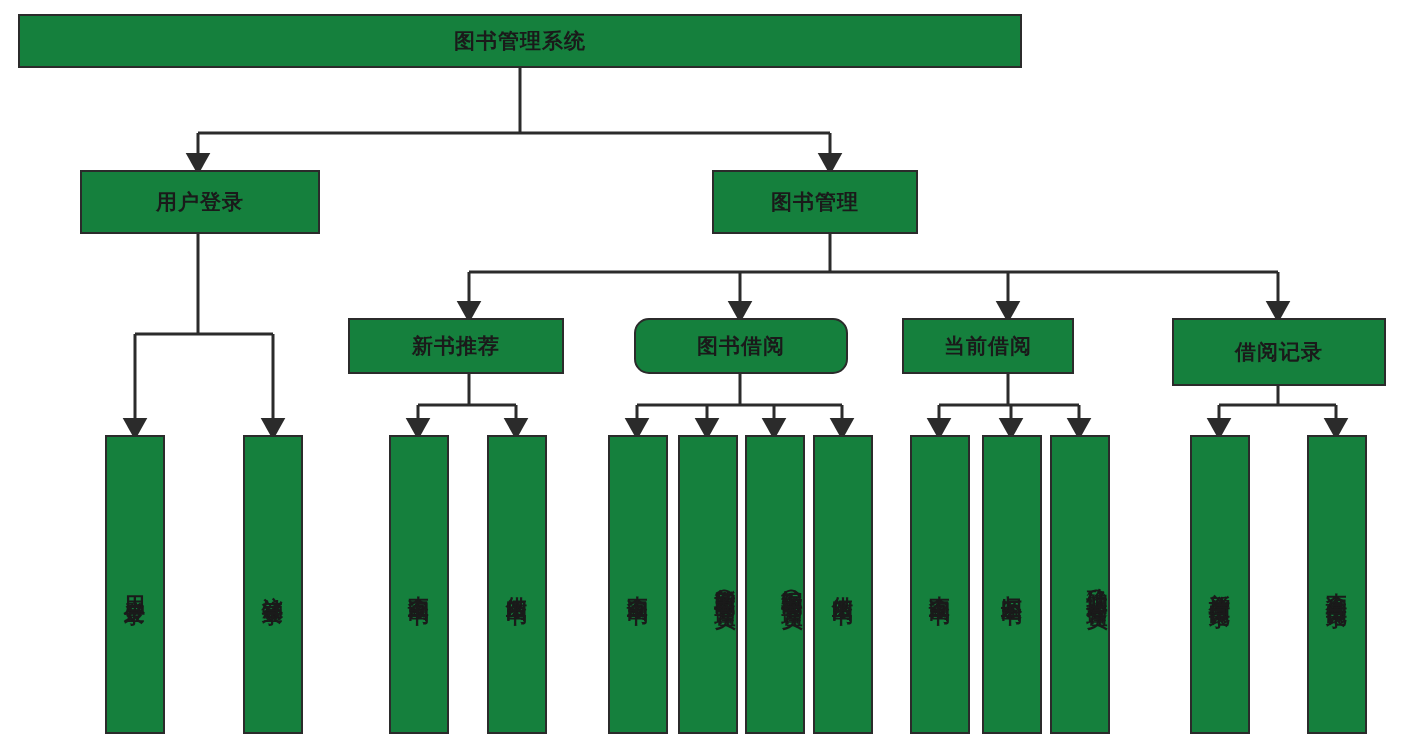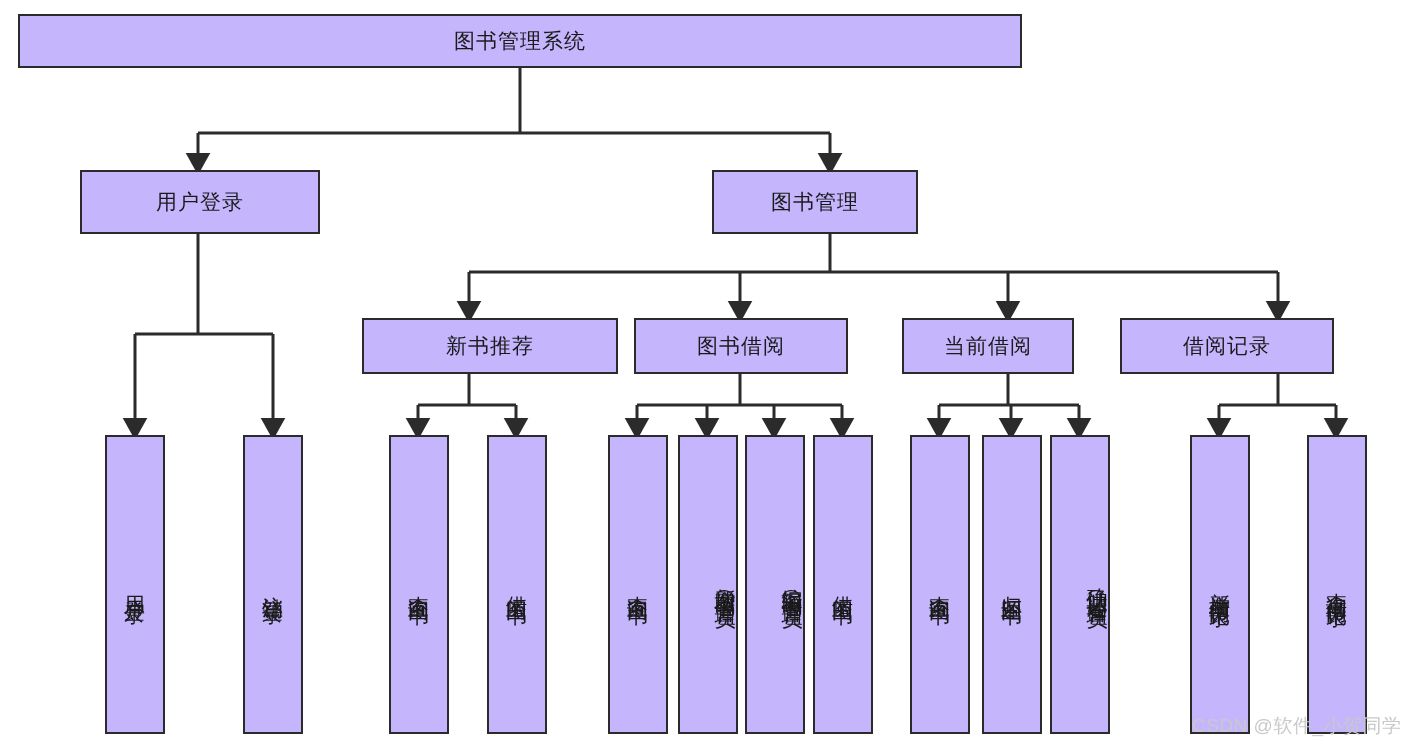--- a/index.html
+++ b/index.html
@@ -21,26 +21,27 @@
     position: absolute;
     left: 0;
     top: 0;
     width: 1405px;
     height: 747px;
     pointer-events: none;
   }
   .node {
     position: absolute;
     box-sizing: border-box;
-    background: #c4b5fd;
+    background: #15803d;
     border: 2px solid #2b2b2b;
     display: flex;
     align-items: center;
     justify-content: center;
     color: #1a1a1a;
+    font-weight: bold;
   }
   .node.horiz {
     font-size: 21px;
     letter-spacing: 1px;
     white-space: nowrap;
   }
   .node.vert {
     writing-mode: vertical-rl;
     text-orientation: upright;
     font-size: 21px;
@@ -114,30 +115,30 @@
   <div id="nodes-layer">
       <div class="node horiz" style="left: 18px; top: 14px; width: 1004px; height: 54px;">
         <span>图书管理系统</span>
       </div>
       <div class="node horiz" style="left: 80px; top: 170px; width: 240px; height: 64px;">
         <span>用户登录</span>
       </div>
       <div class="node horiz" style="left: 712px; top: 170px; width: 206px; height: 64px;">
         <span>图书管理</span>
       </div>
-      <div class="node horiz" style="left: 362px; top: 318px; width: 256px; height: 56px;">
+      <div class="node horiz" style="left: 348px; top: 318px; width: 216px; height: 56px;">
         <span>新书推荐</span>
       </div>
-      <div class="node horiz" style="left: 634px; top: 318px; width: 214px; height: 56px;">
+      <div class="node horiz" style="left: 634px; top: 318px; width: 214px; height: 56px; border-radius: 15px;">
         <span>图书借阅</span>
       </div>
       <div class="node horiz" style="left: 902px; top: 318px; width: 172px; height: 56px;">
         <span>当前借阅</span>
       </div>
-      <div class="node horiz" style="left: 1120px; top: 318px; width: 214px; height: 56px;">
+      <div class="node horiz" style="left: 1172px; top: 318px; width: 214px; height: 68px;">
         <span>借阅记录</span>
       </div>
       <div class="node vert" style="left: 105px; top: 435px; width: 60px; height: 299px;">
         <span>用户登录</span>
       </div>
       <div class="node vert" style="left: 243px; top: 435px; width: 60px; height: 299px;">
         <span>注销登录</span>
       </div>
       <div class="node vert" style="left: 389px; top: 435px; width: 60px; height: 299px;">
         <span>查询图书</span>
@@ -167,14 +168,13 @@
         <span>确认归还（管理员）</span>
       </div>
       <div class="node vert" style="left: 1190px; top: 435px; width: 60px; height: 299px;">
         <span>新增借阅记录</span>
       </div>
       <div class="node vert" style="left: 1307px; top: 435px; width: 60px; height: 299px;">
         <span>查询借阅记录</span>
       </div>
     </div>
 
-  <div class="watermark" style="left: 1192px; top: 713px;">CSDN @软件_小贺同学</div>
 </div>
 
 </body></html>

